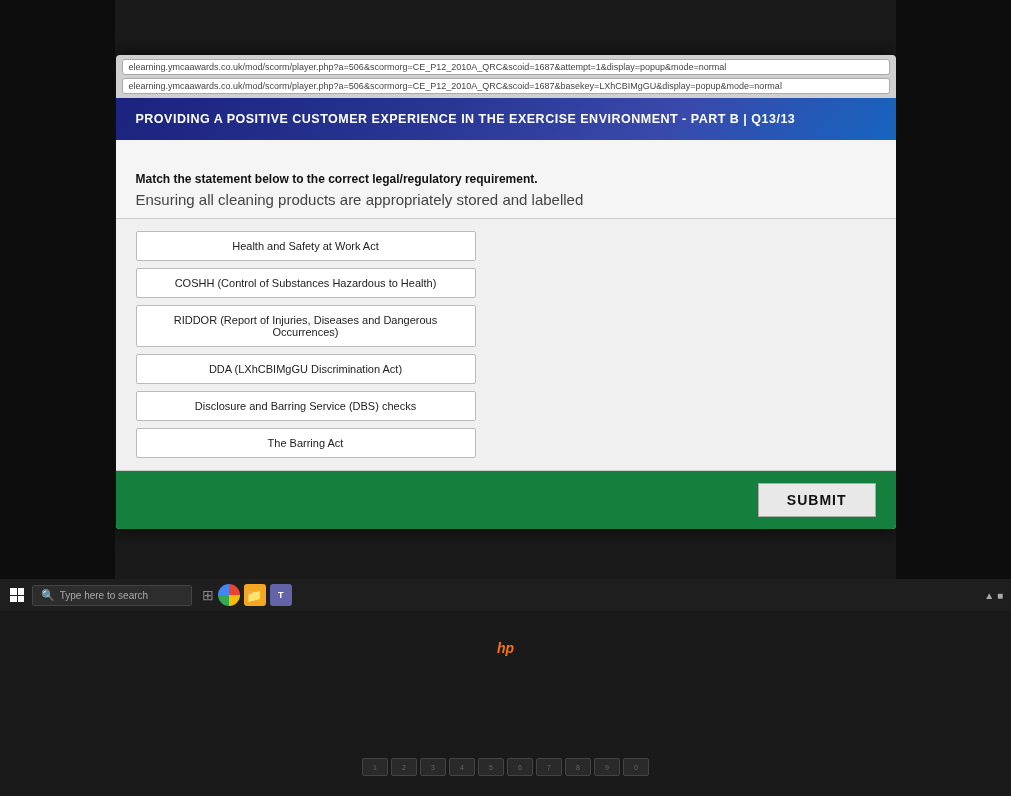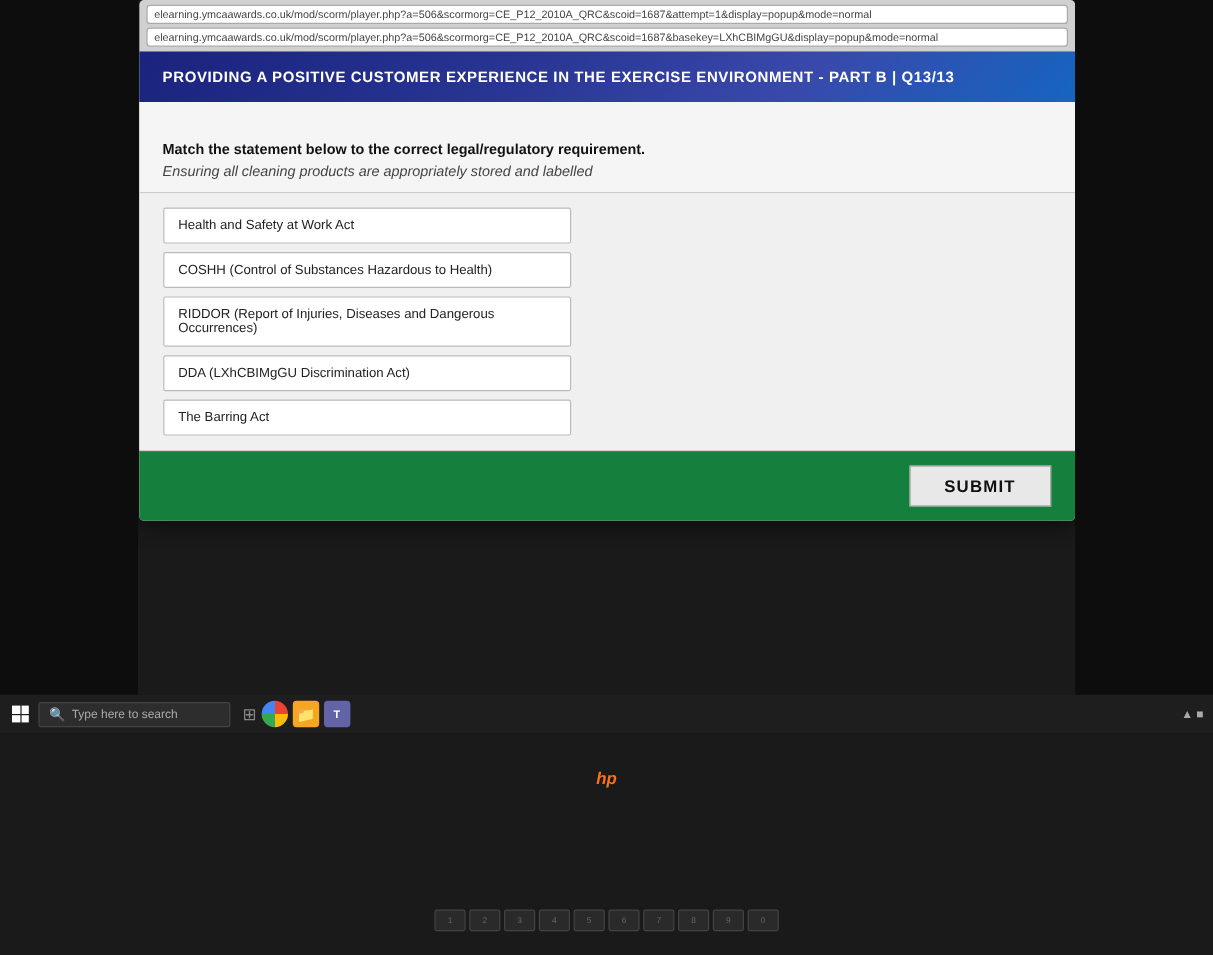--- a/index.html
+++ b/index.html
@@ -13,20 +13,21 @@
       align-items: center;
       justify-content: flex-start;
       font-family: Arial, sans-serif;
       overflow: hidden;
       position: relative;
     }
 
     
     .screen-area {
       width: 780px;
+      margin-top: 55px;
       background: #2a2a2a;
       border-radius: 4px;
       overflow: hidden;
       box-shadow: 0 0 20px rgba(0,0,0,0.8);
     }
 
     
     .browser-chrome {
       background: #d0d0d0;
       padding: 4px 6px;
@@ -88,32 +89,32 @@
     }
 
     .question-instruction {
       font-size: 12px;
       font-weight: bold;
       color: #111;
       margin-bottom: 5px;
     }
 
     .question-subtext {
-      font-size: 12px;
+      font-size: 15px;
       color: #444;
-      font-style: italic;
     }
 
     
     .options-area {
       background: #f0f0f0;
       padding: 12px 20px;
       display: flex;
       flex-direction: column;
       gap: 7px;
+      text-align: center;
     }
 
     .option-item {
       background: white;
       border: 1px solid #bbb;
       border-radius: 2px;
       padding: 8px 12px;
       font-size: 11px;
       color: #222;
       cursor: pointer;
@@ -331,20 +332,21 @@
     <div class="question-area">
       <div class="question-instruction">Match the statement below to the correct legal/regulatory requirement.</div>
       <div class="question-subtext">Ensuring all cleaning products are appropriately stored and labelled</div>
     </div>
 
     <div class="options-area">
       <div class="option-item">Health and Safety at Work Act</div>
       <div class="option-item">COSHH (Control of Substances Hazardous to Health)</div>
       <div class="option-item">RIDDOR (Report of Injuries, Diseases and Dangerous Occurrences)</div>
       <div class="option-item">DDA (LXhCBIMgGU Discrimination Act)</div>
+      <div class="option-item">Disclosure and Barring Service (DBS) checks</div>
       <div class="option-item">The Barring Act</div>
     </div>
 
     <div class="quiz-footer">
       <button class="submit-button">SUBMIT</button>
     </div>
   </div>
 </div>
 
 <div class="taskbar">

